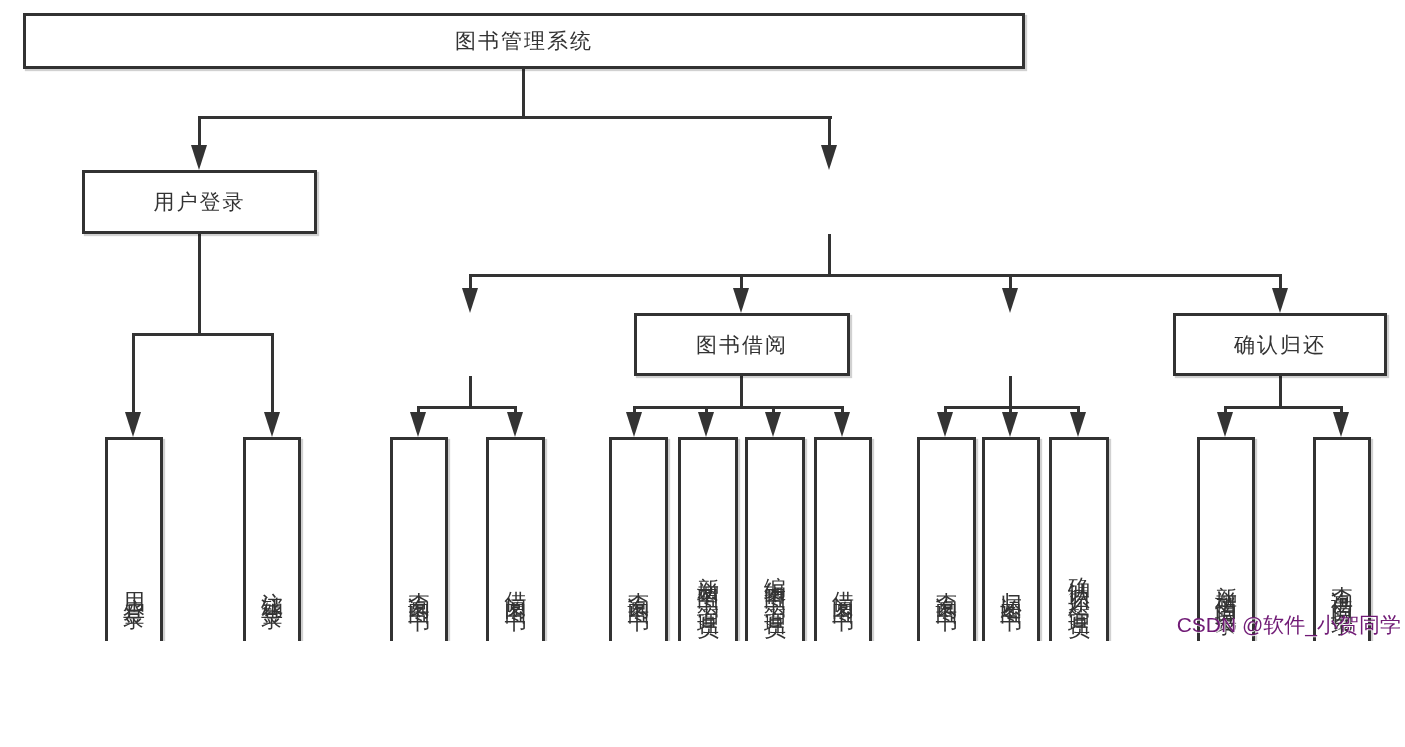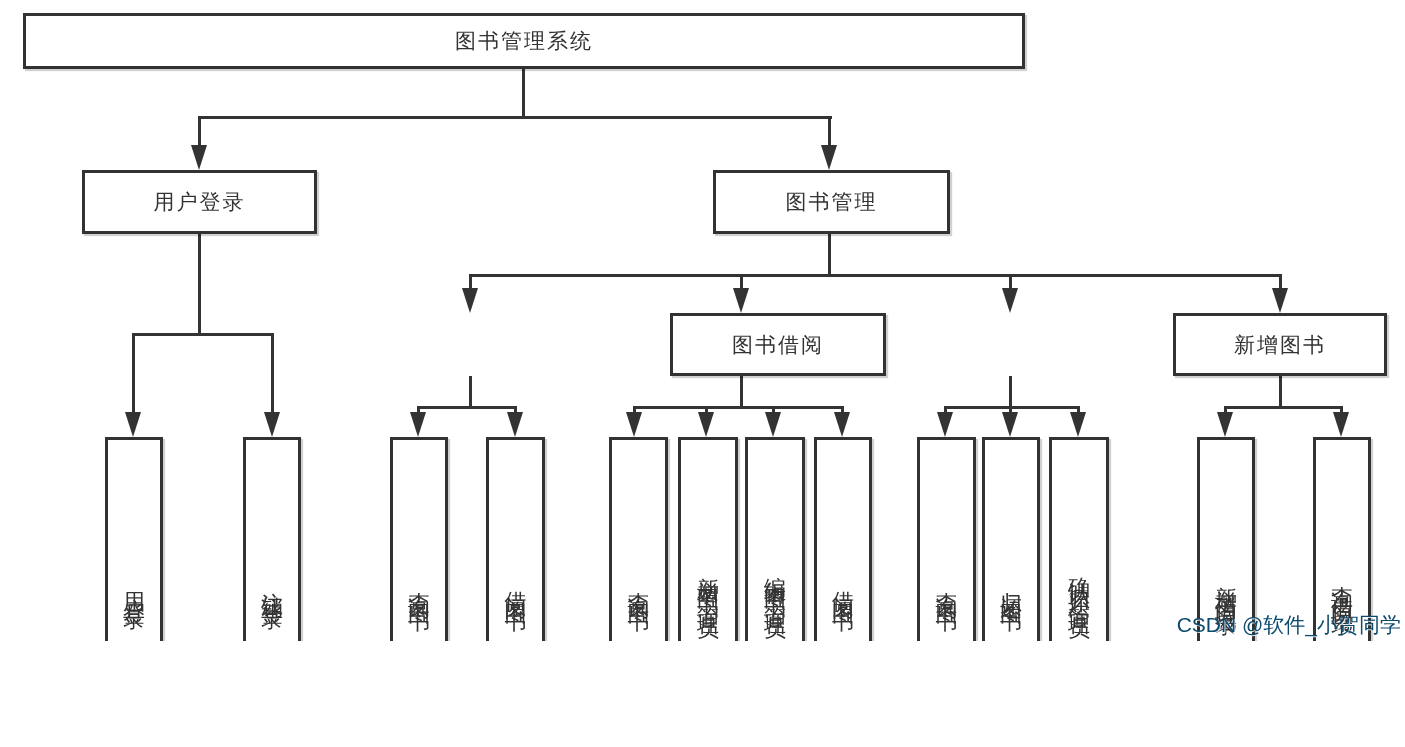--- a/index.html
+++ b/index.html
@@ -52,21 +52,21 @@
     border-left: 8px solid transparent;
     border-right: 8px solid transparent;
     border-top: 25px solid #333333;
     z-index: 1;
   }
   .watermark {
     position: absolute;
     right: 4px;
     bottom: 2px;
     font-size: 21px;
-    color: #0c4a6e;
+    color: #701a75;
     text-shadow: 1px 1px 0 rgba(255,255,255,0.8);
     z-index: 5;
     white-space: nowrap;
   }
 </style>
 </head>
 <body>
 
 <div class="canvas">
 
@@ -77,47 +77,44 @@
   <div class="v-line" style="left:522px; top:69px; width:3px; height:49px;"></div>
   <div class="h-line" style="left:198px; top:116px; width:634px; height:3px;"></div>
   <div class="v-line" style="left:198px; top:116px; width:3px; height:32px;"></div>
   <div class="arrow" style="left:191px; top:145px;"></div>
   <div class="v-line" style="left:828px; top:116px; width:3px; height:32px;"></div>
   <div class="arrow" style="left:821px; top:145px;"></div>
 
   <div class="box" style="left:82px; top:170px; width:235px; height:64px;">
     <span class="lbl">用户登录</span>
   </div>
-  <div class="box" style="left:713px; top:170px; width:237px; height:64px;">
-    <span class="lbl">图书管理</span>
-  </div>
 
   <div class="v-line" style="left:198px; top:234px; width:3px; height:102px;"></div>
   <div class="h-line" style="left:132px; top:333px; width:142px; height:3px;"></div>
   <div class="v-line" style="left:132px; top:333px; width:3px; height:82px;"></div>
   <div class="arrow" style="left:125px; top:412px;"></div>
   <div class="v-line" style="left:271px; top:333px; width:3px; height:82px;"></div>
   <div class="arrow" style="left:264px; top:412px;"></div>
 
   <div class="v-line" style="left:828px; top:234px; width:3px; height:43px;"></div>
   <div class="h-line" style="left:469px; top:274px; width:813px; height:3px;"></div>
   <div class="v-line" style="left:469px; top:274px; width:3px; height:16px;"></div>
   <div class="arrow" style="left:462px; top:288px;"></div>
   <div class="v-line" style="left:740px; top:274px; width:3px; height:16px;"></div>
   <div class="arrow" style="left:733px; top:288px;"></div>
   <div class="v-line" style="left:1009px; top:274px; width:3px; height:16px;"></div>
   <div class="arrow" style="left:1002px; top:288px;"></div>
   <div class="v-line" style="left:1279px; top:274px; width:3px; height:16px;"></div>
   <div class="arrow" style="left:1272px; top:288px;"></div>
 
-  <div class="box" style="left:670px; top:313px; width:216px; height:63px;">
+  <div class="box" style="left:634px; top:313px; width:216px; height:63px;">
     <span class="lbl">图书借阅</span>
   </div>
   <div class="box" style="left:1173px; top:313px; width:214px; height:63px;">
-    <span class="lbl">新增图书</span>
+    <span class="lbl">确认归还</span>
   </div>
 
   <div class="v-line" style="left:469px; top:376px; width:3px; height:33px;"></div>
   <div class="h-line" style="left:417px; top:406px; width:100px; height:3px;"></div>
   <div class="v-line" style="left:417px; top:406px; width:3px; height:10px;"></div>
   <div class="arrow" style="left:410px; top:412px;"></div>
   <div class="v-line" style="left:514px; top:406px; width:3px; height:10px;"></div>
   <div class="arrow" style="left:507px; top:412px;"></div>
 
   <div class="v-line" style="left:740px; top:376px; width:3px; height:33px;"></div>

